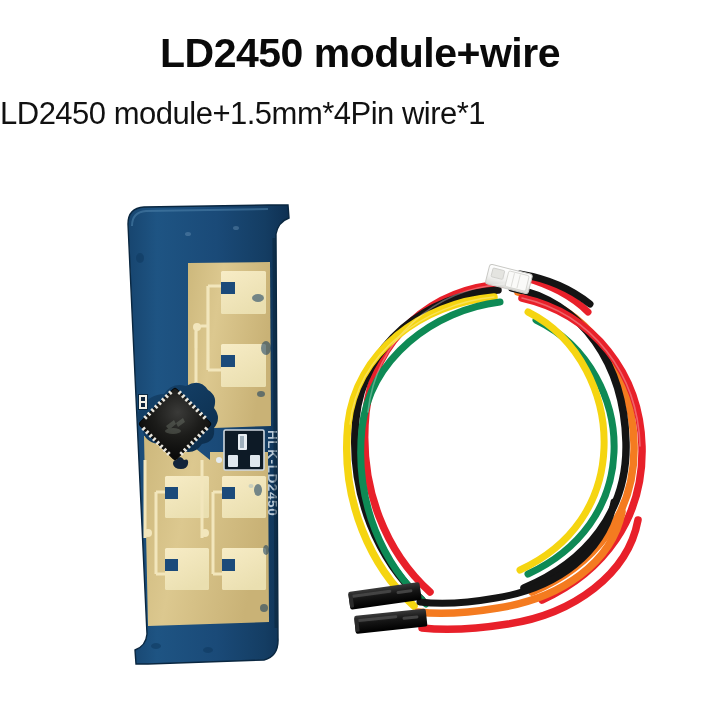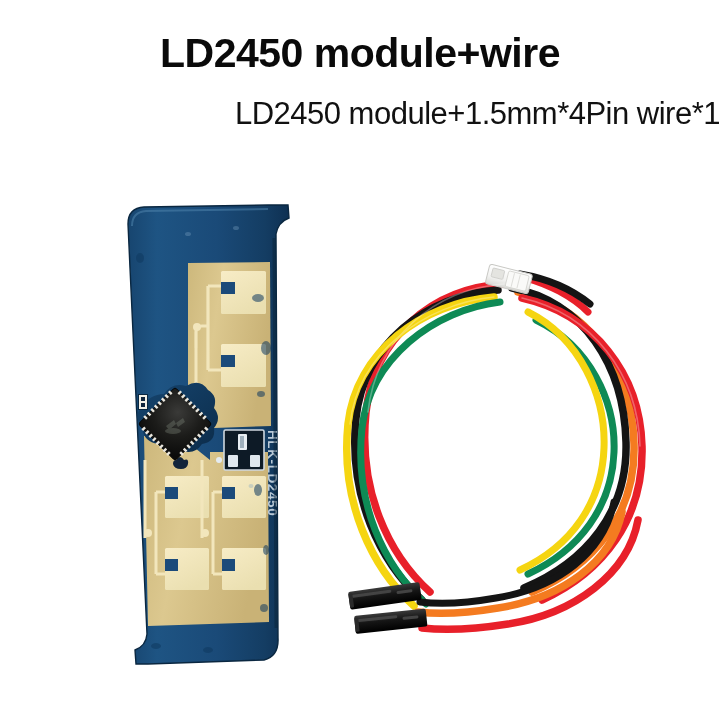--- a/index.html
+++ b/index.html
@@ -15,21 +15,21 @@
   
   .title{
     position:absolute;left:0;top:30px;width:720px;
     text-align:center;
     font-size:41px;font-weight:bold;color:#0a0a0a;
     letter-spacing:-0.5px;
     white-space:nowrap;
   }
   .subtitle{
     position:absolute;left:0;top:96px;width:720px;
-    text-align:right;
+    text-align:left;
     font-size:31px;font-weight:normal;color:#111;
     letter-spacing:-0.5px;
     white-space:nowrap;
   }
 
   
   .pcb-wrap{position:absolute;left:118px;top:198px;width:186px;height:476px;}
   .pcb-svg{display:block;width:186px;height:476px;}
 
   

